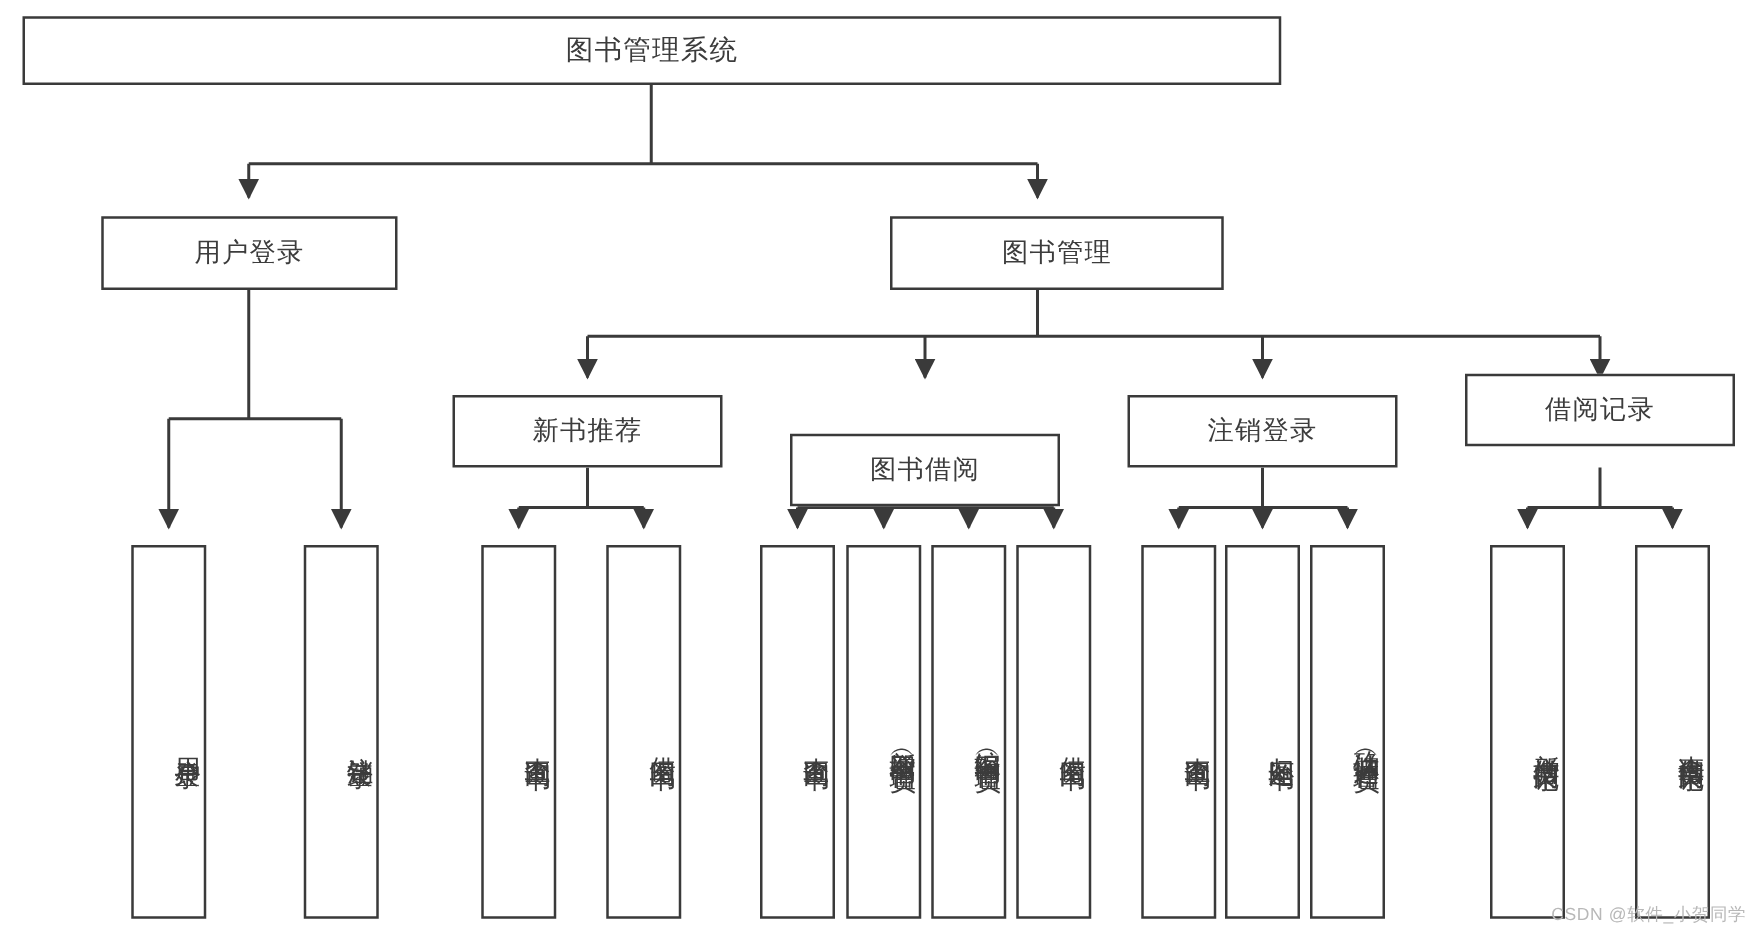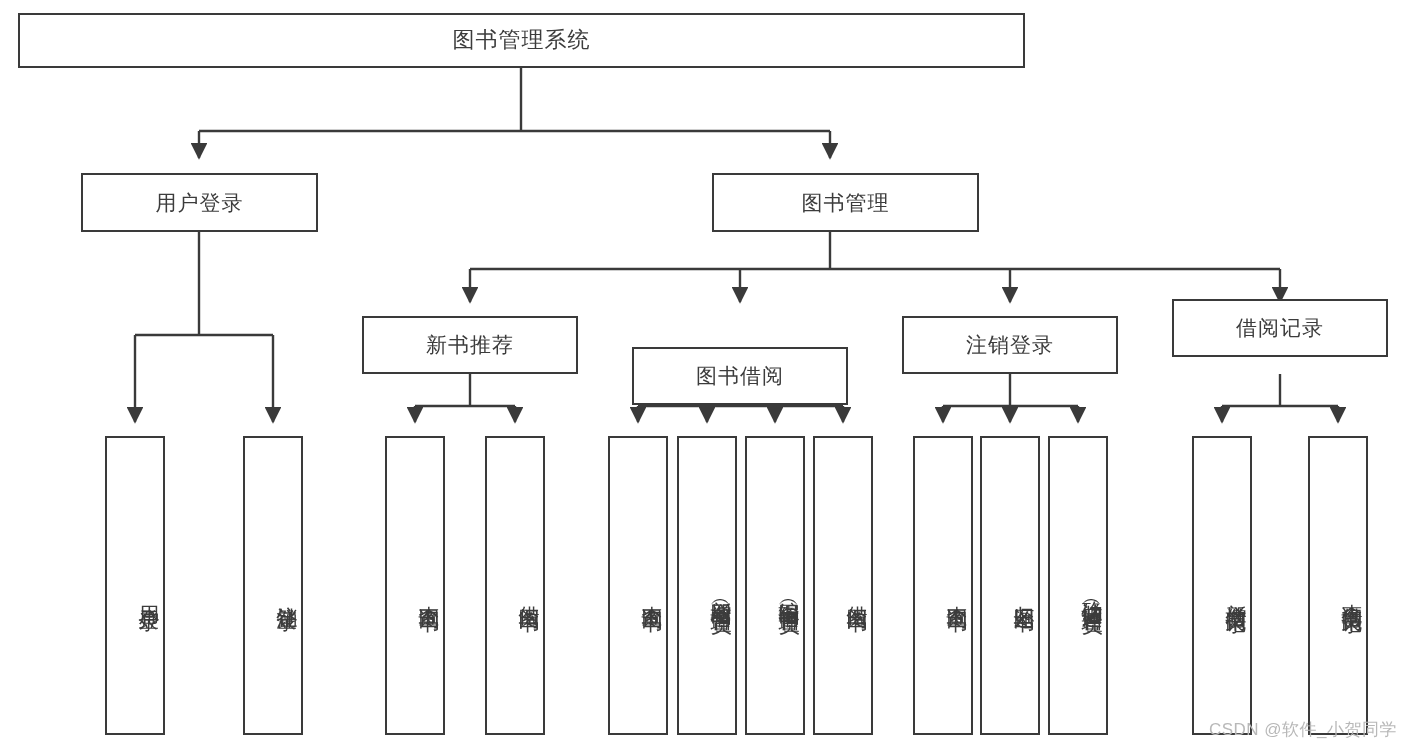--- a/index.html
+++ b/index.html
@@ -55,21 +55,21 @@
   }
   .node.vert .label {
     writing-mode: vertical-rl;
     text-orientation: upright;
     display: block;
   }
   .watermark {
     position: absolute;
     right: 8px;
     bottom: 6px;
-    font-size: 17px;
+    font-size: 14px;
     color: #b8b8b8;
     letter-spacing: 0.5px;
     white-space: nowrap;
     pointer-events: none;
   }
 </style>
 </head>
 <body>
 
 <div id="canvas">

